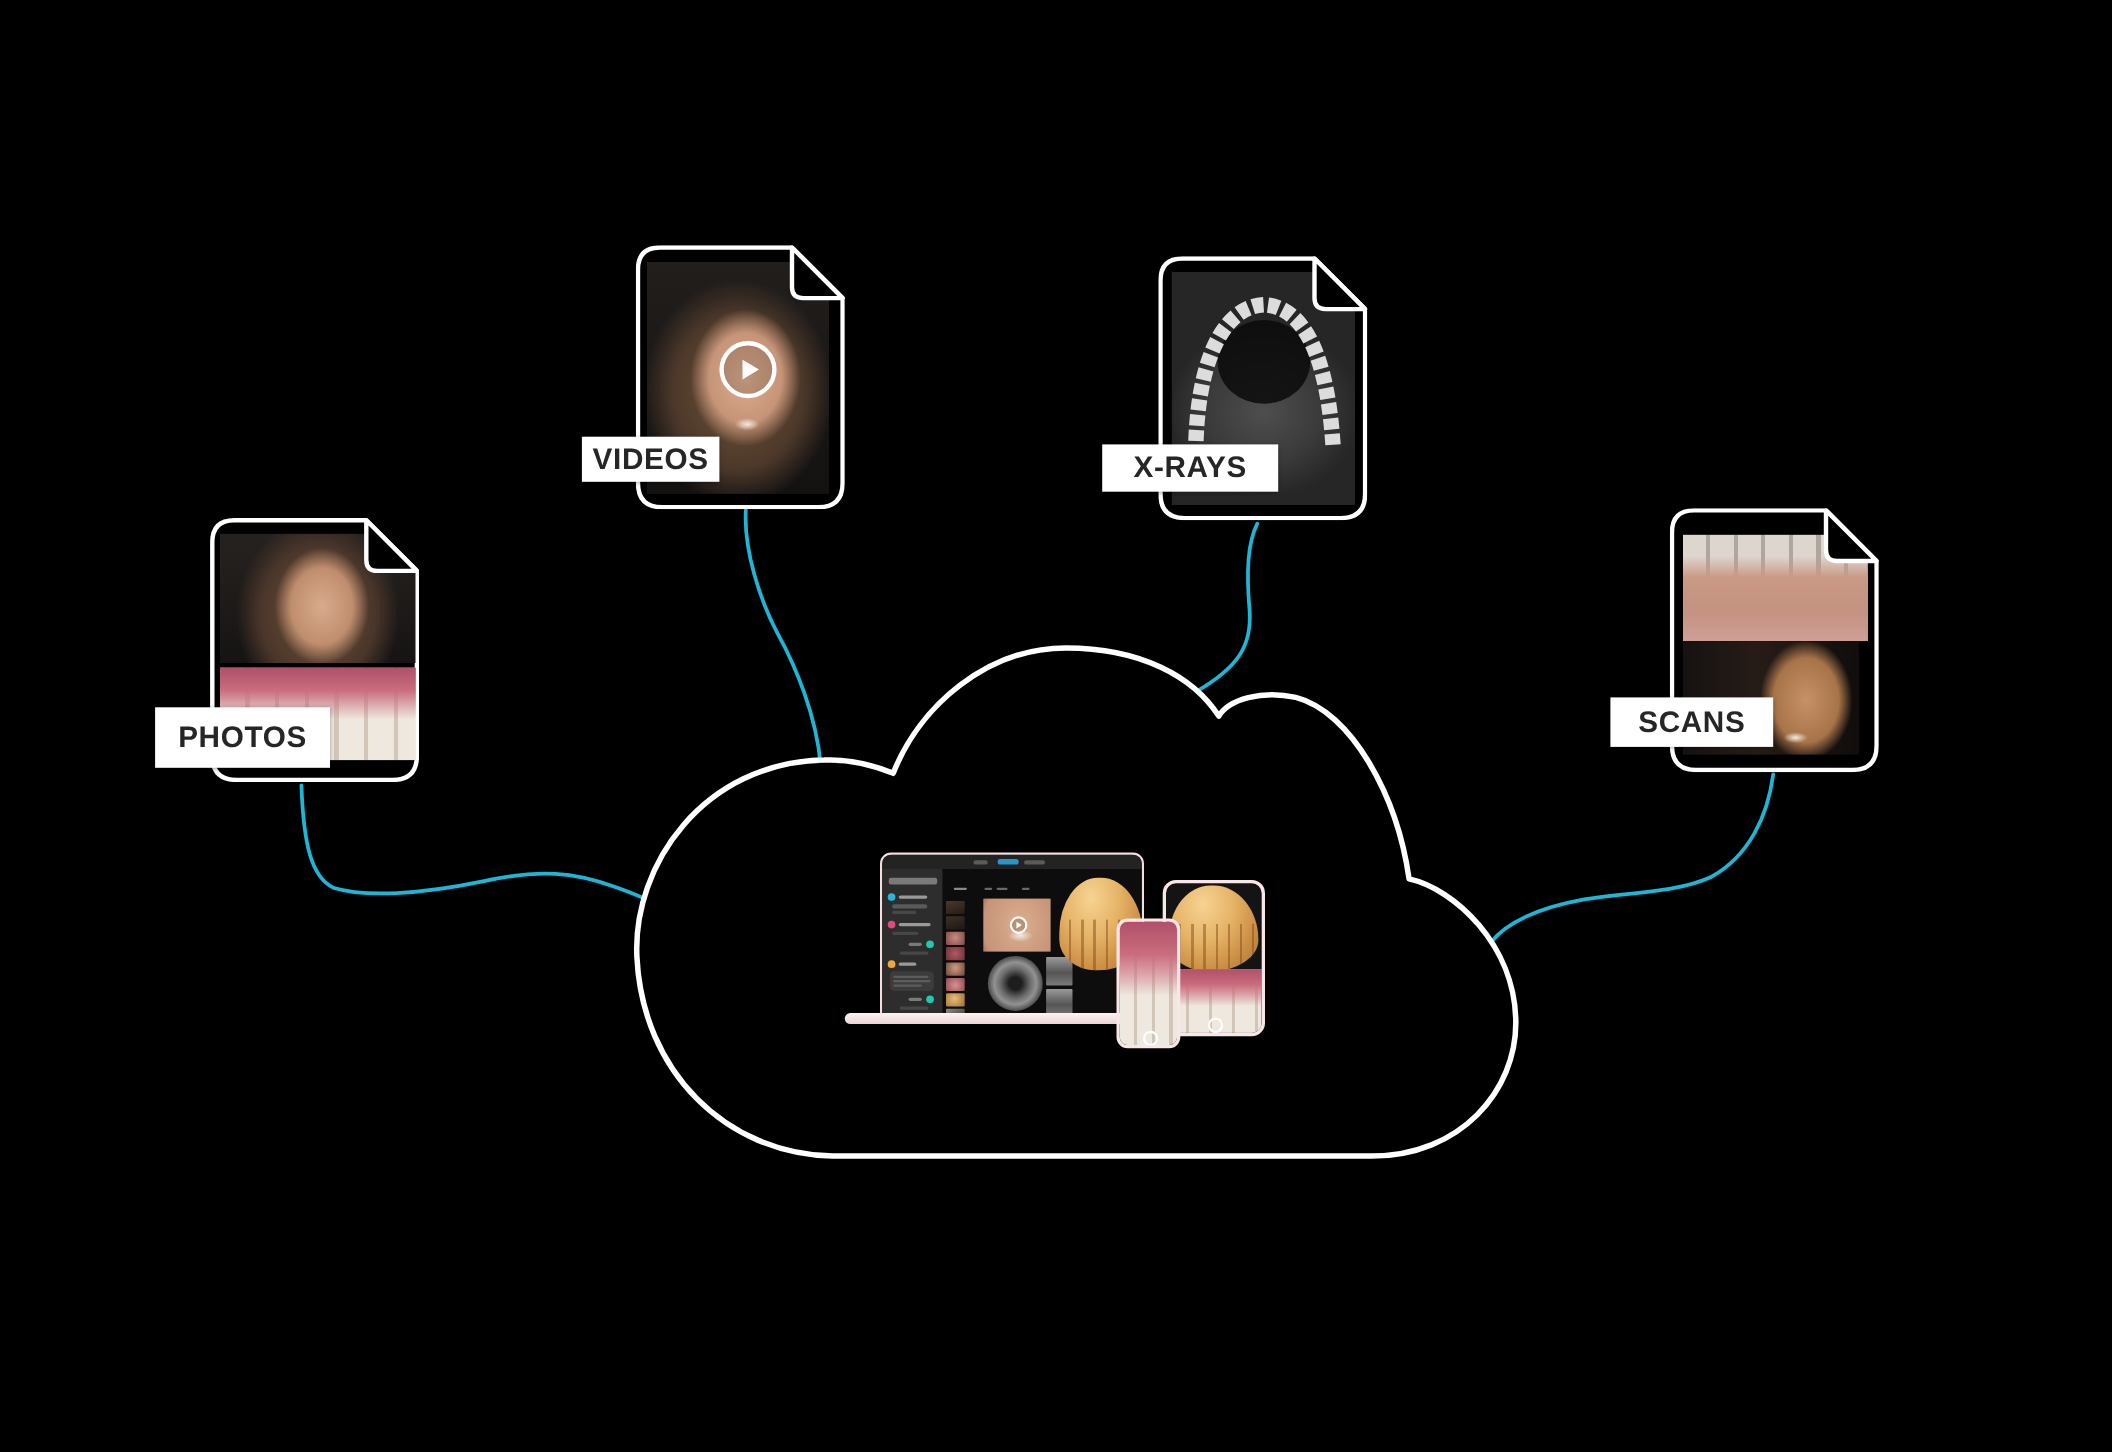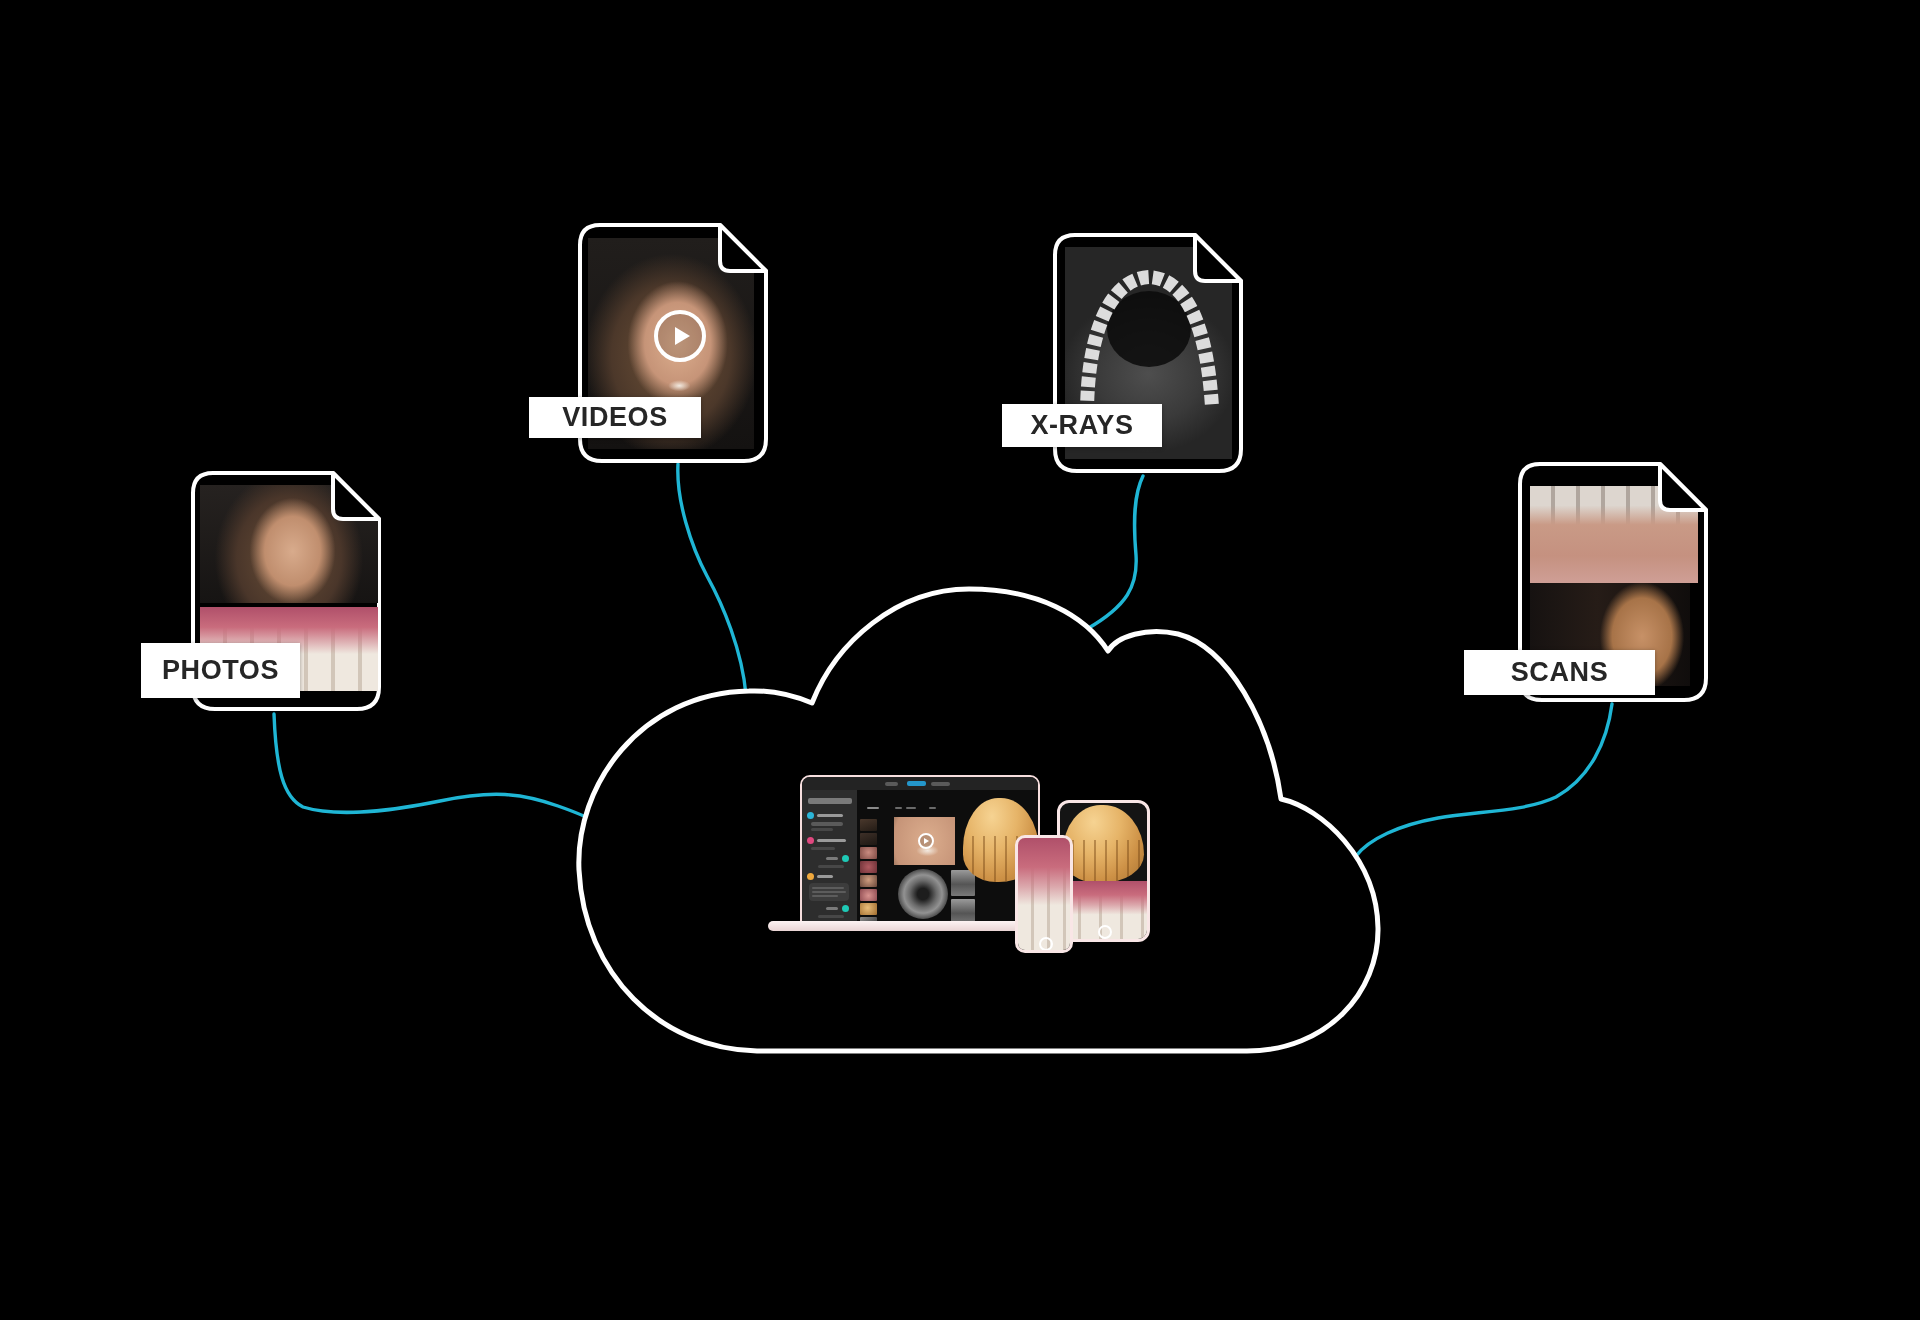--- a/index.html
+++ b/index.html
@@ -182,21 +182,21 @@
   <svg class="card-outline" style="left:578px;top:223px" width="190" height="240" viewBox="0 0 190 240">
     <path d="M 22 2 L 142 2 L 188 48 L 188 216 Q 188 238 166 238 L 24 238 Q 2 238 2 216 L 2 22 Q 2 2 22 2 Z" fill="#000" stroke="#fff" stroke-width="4" stroke-linejoin="round"></path>
   </svg>
   <div class="card-img portrait-2" style="left:588px;top:238px;width:166px;height:211px;clip-path:polygon(0 0,145px 0,166px 21px,166px 211px,0 211px)"></div>
   <div class="play-ring" style="left:654px;top:310px;width:44px;height:44px">
     <span class="play-tri" style="border-width:9px 0 9px 15px"></span>
   </div>
   <svg class="card-fold" style="left:708px;top:223px" width="62" height="54" viewBox="0 0 62 54">
     <path d="M 12 2 L 58 48 L 22 48 Q 12 48 12 38 Z" fill="#000" stroke="#fff" stroke-width="4" stroke-linejoin="round"></path>
   </svg>
-  <div class="file-label" style="left:529px;top:397px;width:172px;height:41px">
+  <div class="file-label" style="left:529px;top:397px;width:125px;height:41px">
     <span>VIDEOS</span>
   </div>
 
   <svg class="card-outline" style="left:1053px;top:233px" width="190" height="240" viewBox="0 0 190 240">
     <path d="M 22 2 L 142 2 L 188 48 L 188 216 Q 188 238 166 238 L 24 238 Q 2 238 2 216 L 2 22 Q 2 2 22 2 Z" fill="#000" stroke="#fff" stroke-width="4" stroke-linejoin="round"></path>
   </svg>
   <div class="card-img xray-img" style="left:1065px;top:247px;width:167px;height:212px;clip-path:polygon(0 0,142px 0,167px 25px,167px 212px,0 212px)">
     <svg width="167" height="212" viewBox="0 0 167 212">
       <ellipse cx="84" cy="82" rx="42" ry="38" fill="#0a0a0a" opacity="0.85"></ellipse>
       <path d="M 22 168 C 22 86 45 32 84 30 C 122 32 142 80 147 160" fill="none" stroke="#e6e6e6" stroke-width="14" stroke-dasharray="10 4" opacity="0.95"></path>
@@ -210,17 +210,17 @@
   </div>
 
   <svg class="card-outline" style="left:1518px;top:462px" width="190" height="240" viewBox="0 0 190 240">
     <path d="M 22 2 L 142 2 L 188 48 L 188 216 Q 188 238 166 238 L 24 238 Q 2 238 2 216 L 2 22 Q 2 2 22 2 Z" fill="#000" stroke="#fff" stroke-width="4" stroke-linejoin="round"></path>
   </svg>
   <div class="card-img palate-img" style="left:1530px;top:486px;width:168px;height:97px;clip-path:polygon(0 0,152px 0,168px 16px,168px 97px,0 97px)"></div>
   <div class="card-img facescan-img" style="left:1530px;top:583px;width:160px;height:103px"></div>
   <svg class="card-fold" style="left:1648px;top:462px" width="62" height="54" viewBox="0 0 62 54">
     <path d="M 12 2 L 58 48 L 22 48 Q 12 48 12 38 Z" fill="#000" stroke="#fff" stroke-width="4" stroke-linejoin="round"></path>
   </svg>
-  <div class="file-label" style="left:1464px;top:650px;width:191px;height:45px">
+  <div class="file-label" style="left:1464px;top:634px;width:148px;height:45px">
     <span>SCANS</span>
   </div>
 
 </div>
 
 </body></html>

